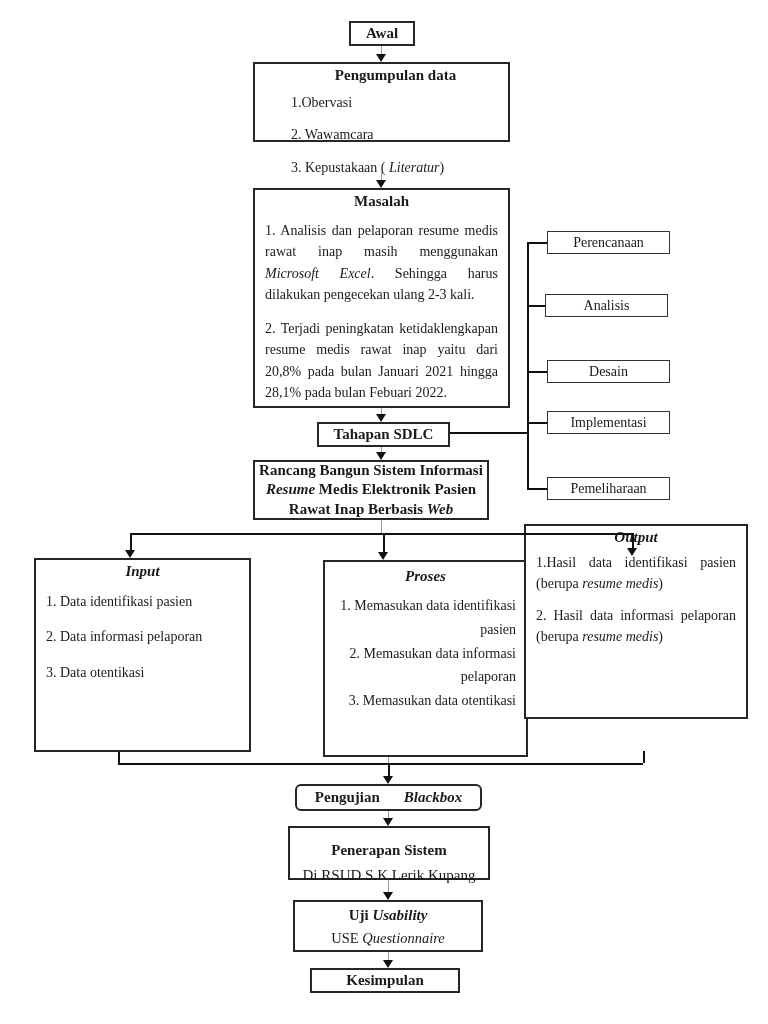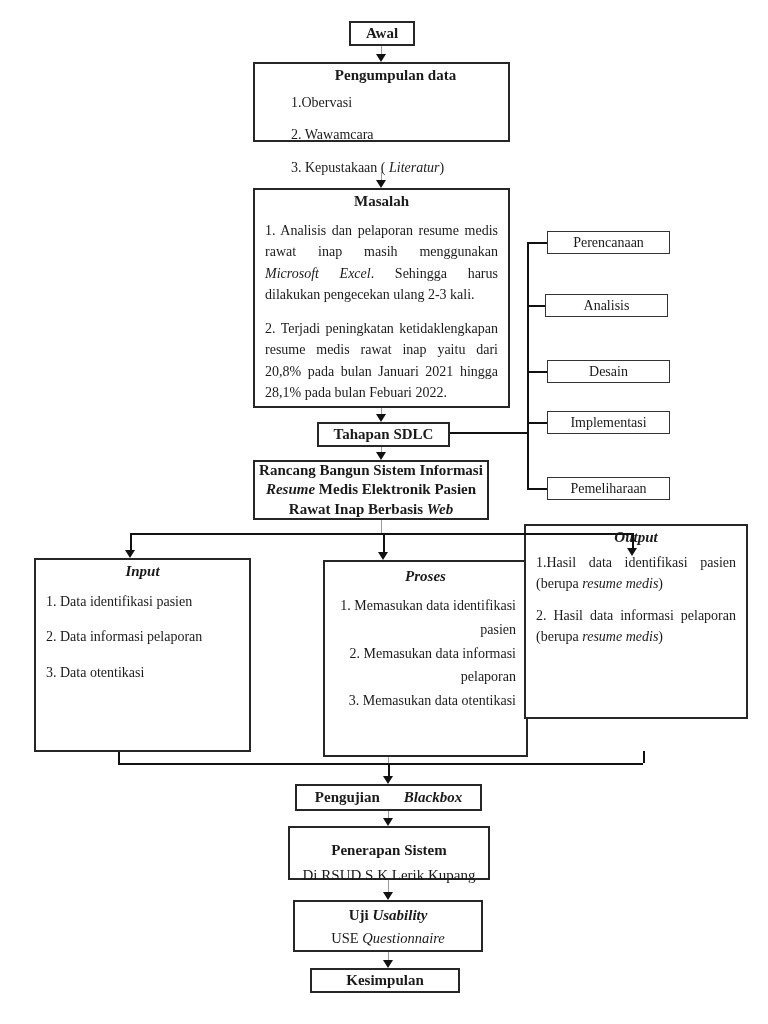--- a/index.html
+++ b/index.html
@@ -111,21 +111,21 @@
   </div>
 
   <div class="bx" style="left:524px;top:524px;width:224px;height:195px;">
     <div class="ttl it">Output</div>
     <div class="out-items">
       <div class="item"><span>1.Hasil data identifikasi pasien (berupa </span><i class="run">resume medis</i><span>)</span></div>
       <div class="item"><span>2. Hasil data informasi pelaporan (berupa </span><i class="run">resume medis</i><span>)</span></div>
     </div>
   </div>
 
-  <div class="bx" style="left:295px;top:784px;width:187px;height:27px;">
+  <div class="bx" style="left:295px;top:784px;width:187px;height:27px;border-radius:6px;">
     <div class="duo">
       <span class="small-label">Pengujian</span>
       <span class="small-label run" style="font-style:italic;">Blackbox</span>
     </div>
   </div>
 
   <div class="bx" style="left:288px;top:826px;width:202px;height:54px;">
     <div class="ttl" style="padding-top:14px;">Penerapan Sistem</div>
     <div class="sub-line">Di RSUD S.K Lerik Kupang</div>
   </div>

